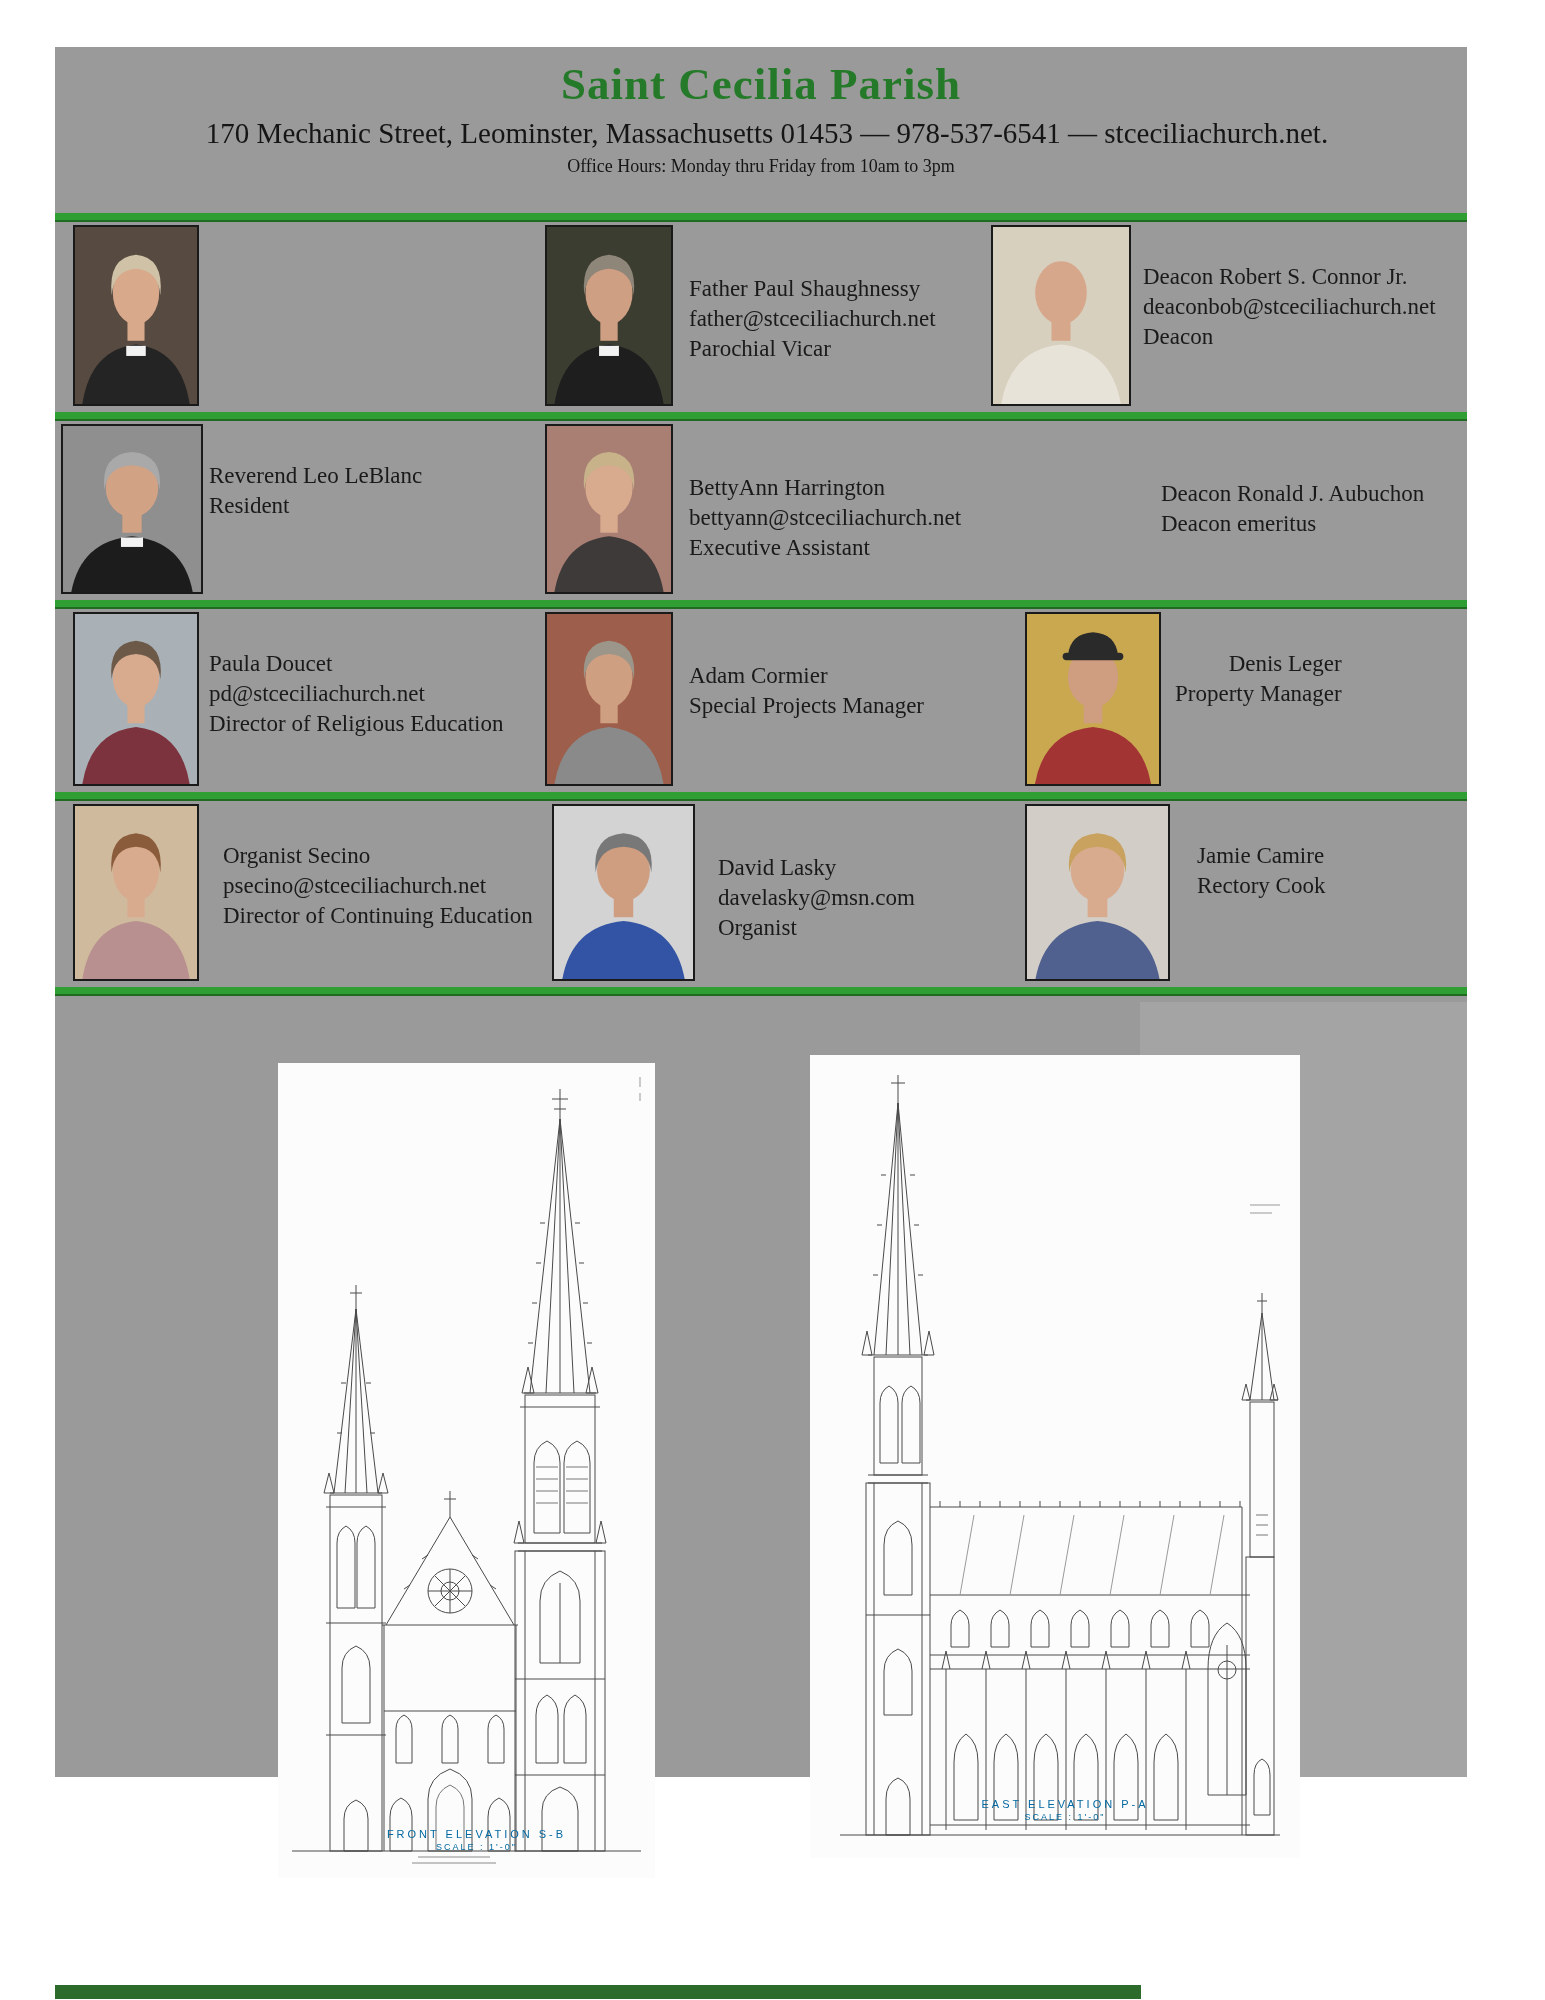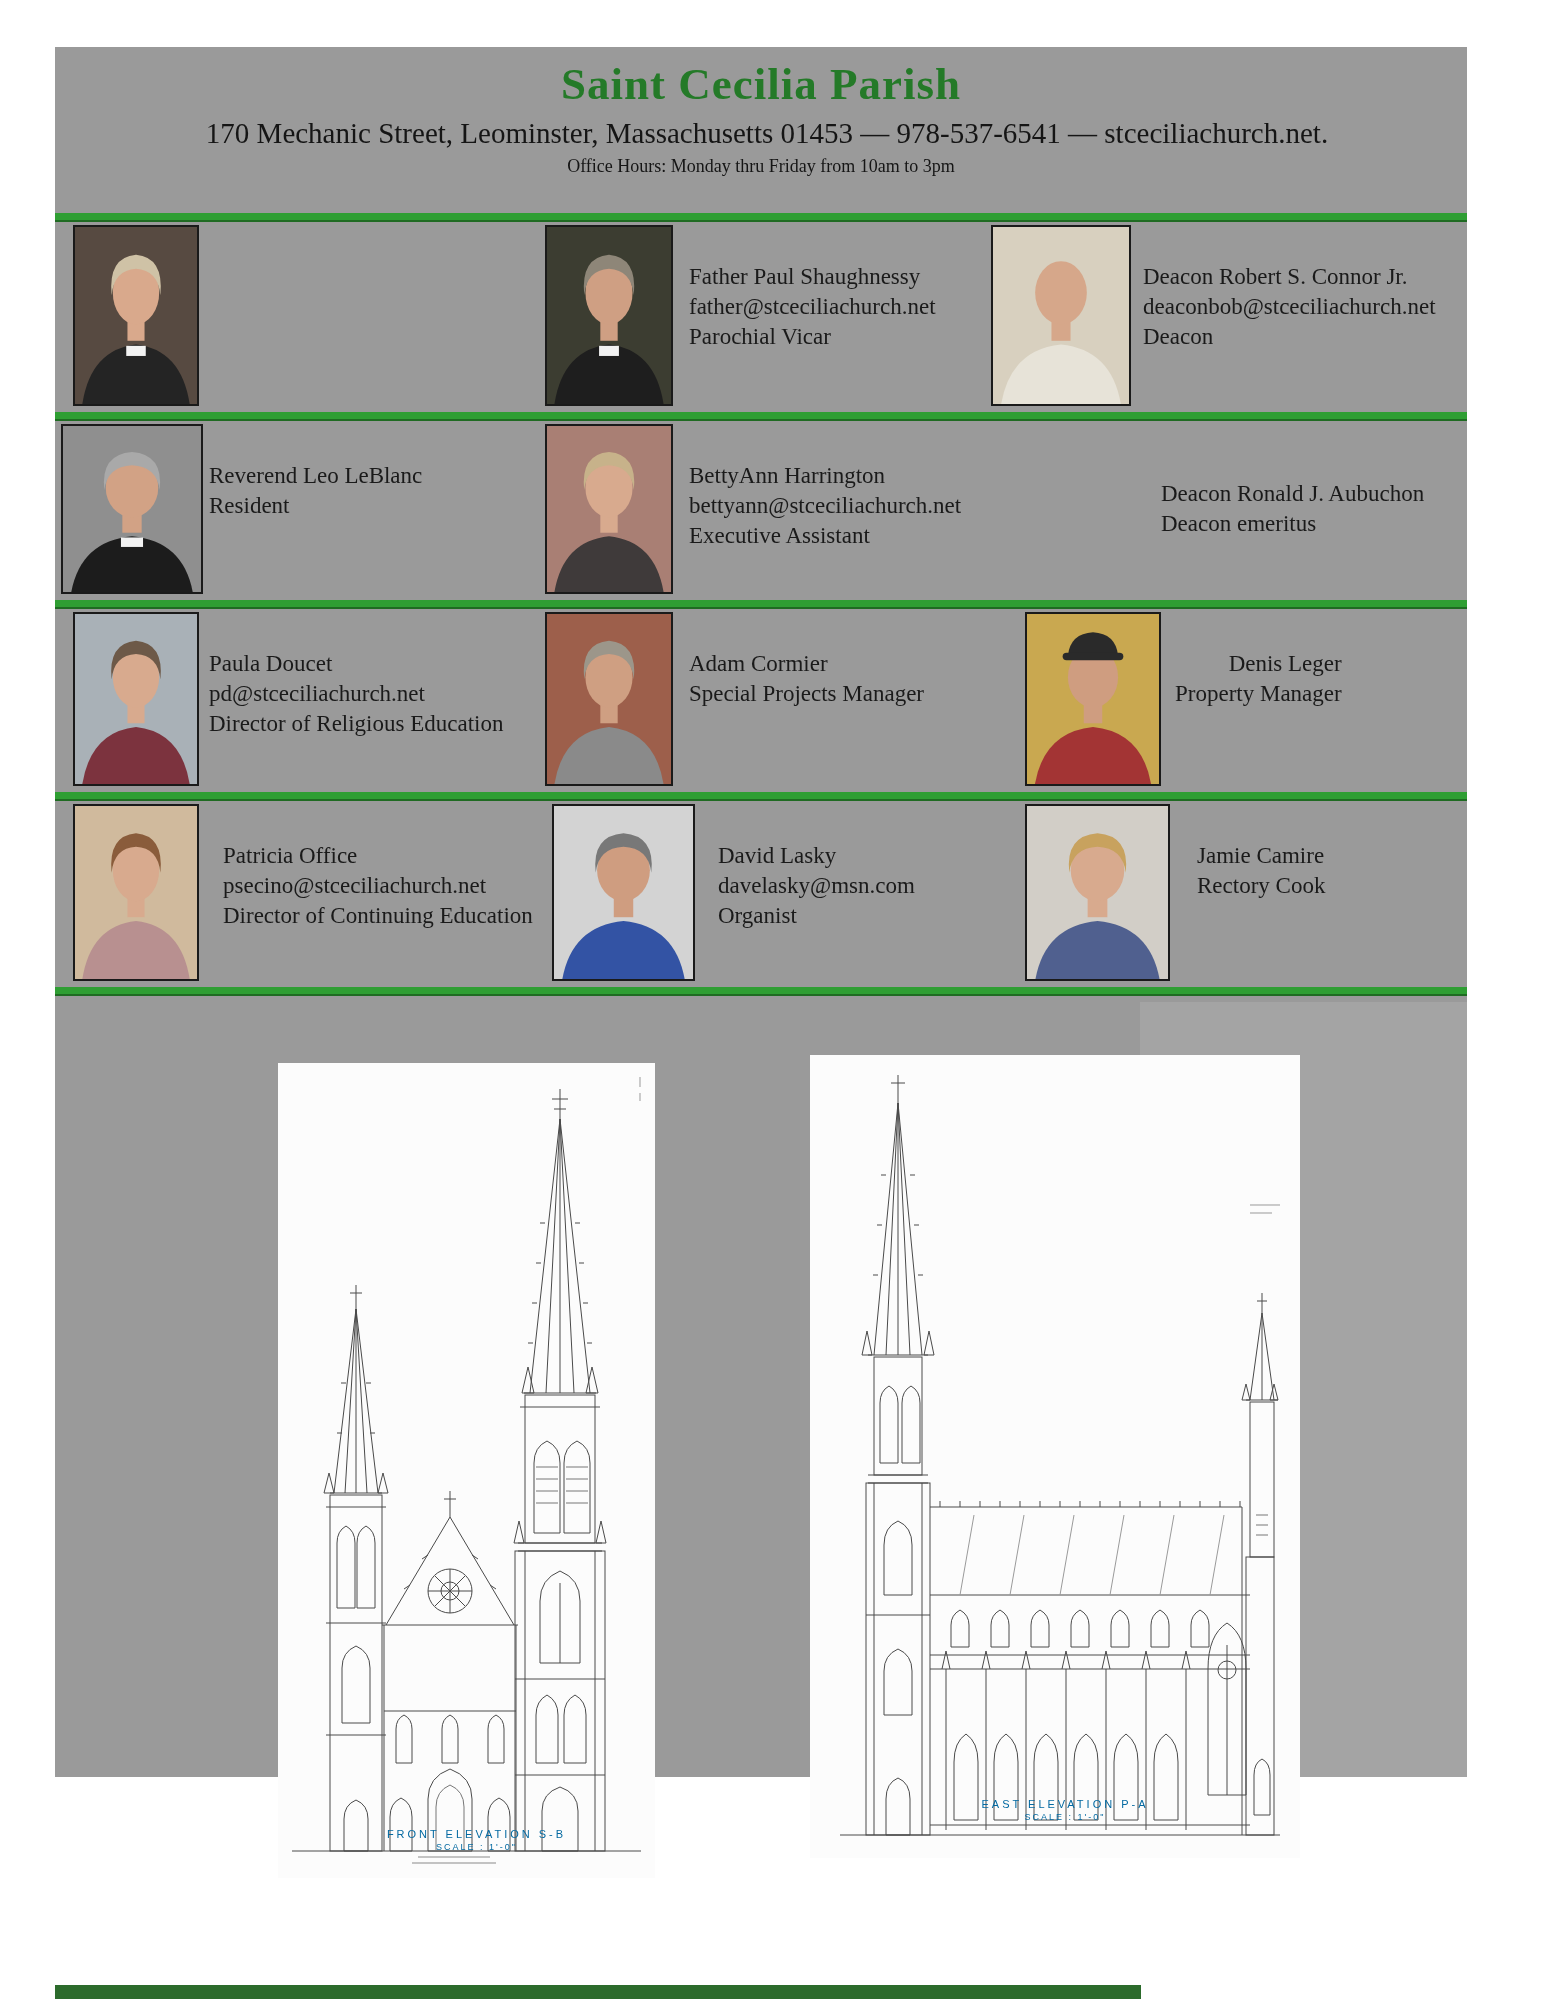--- a/index.html
+++ b/index.html
@@ -24,21 +24,21 @@
   .c1 .photo{width:122px;}
   .c2 .photo{width:124px;}
   .c3 .photo{width:138px;}
   .r1 .c3 .photo{left:-4px;width:136px;}
   .r2 .c1 .photo{left:-12px;width:138px;}
   .r3 .c3 .photo{left:30px;width:132px;}
   .r4 .c2 .photo{left:7px;width:139px;}
   .r4 .c3 .photo{left:30px;width:141px;}
   .info{position:absolute;top:40px;white-space:nowrap;color:#1a1a1a;}
   .c1 .info{left:136px;}
-  .c2 .info{left:144px;}
+  .c2 .info{left:144px;margin-top:12px;}
   .c3 .info{left:148px;}
   .r3 .c3 .info{left:180px;text-align:right;}
   .r4 .c1 .info{left:150px;}
   .r4 .c2 .info{left:173px;}
   .r4 .c3 .info{left:202px;}
   .noimg .info{left:166px;top:58px;}
   .ln{font-size:23px;line-height:30px;}
   .lightcol{position:absolute;left:1085px;top:955px;width:327px;height:903px;background:rgba(255,255,255,0.10);}
   .sheet{position:absolute;background:#fcfcfc;}
   .sheet-left{left:223px;top:1016px;width:377px;height:815px;}
@@ -204,21 +204,21 @@
       <div class="cell c1">
         <div class="photo"><svg viewBox="0 0 100 140" width="100%" height="100%" preserveAspectRatio="none">
     <rect width="100" height="140" fill="#d0ba9d"></rect>
     <path d="M6,140 Q13,97 50,93 Q87,97 94,140 Z" fill="#b89090"></path>
 
     <rect x="43" y="72" width="14" height="18" fill="#d8aa8e"></rect>
     <ellipse cx="50" cy="52" rx="19" ry="25" fill="#d8aa8e"></ellipse>
     <path d="M30,54 Q27,24 50,22 Q73,24 70,54 Q68,34 50,33 Q32,34 30,54 Z" fill="#8a5c3b"></path>
   </svg></div>
         <div class="info">
-            <div class="ln">Patricia Office</div>
+            <div class="ln">Organist Secino</div>
             <div class="ln">psecino@stceciliachurch.net</div>
             <div class="ln">Director of Continuing Education</div>
           </div>
       </div>
       <div class="cell c2">
         <div class="photo"><svg viewBox="0 0 100 140" width="100%" height="100%" preserveAspectRatio="none">
     <rect width="100" height="140" fill="#d3d3d3"></rect>
     <path d="M6,140 Q13,97 50,93 Q87,97 94,140 Z" fill="#3353a4"></path>
 
     <rect x="43" y="72" width="14" height="18" fill="#cf9d80"></rect>

